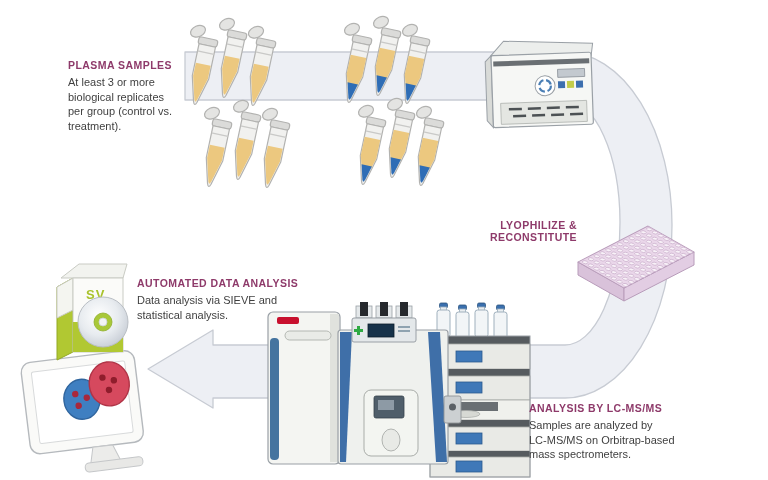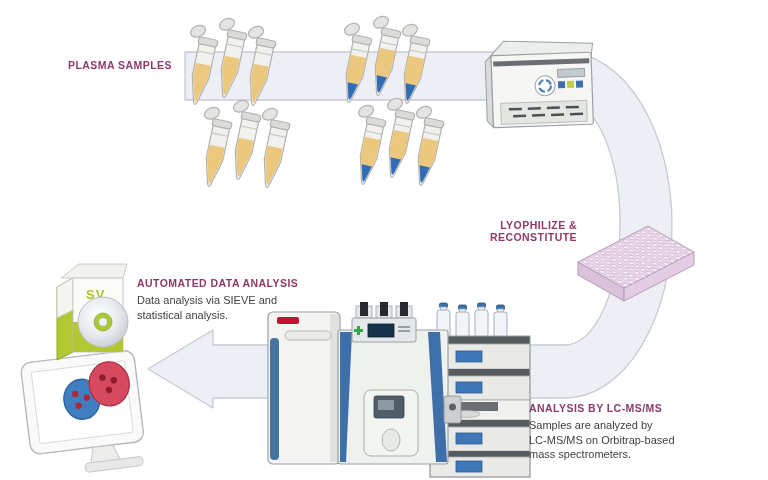--- a/index.html
+++ b/index.html
@@ -288,20 +288,24 @@
       <g>
         <circle cx="103" cy="322" r="25" fill="url(#cdgrad)" stroke="#b9bec4" stroke-width="1"></circle>
         <circle cx="103" cy="322" r="9" fill="#a9c839" stroke="#8fae2b" stroke-width="0.8"></circle>
         <circle cx="103" cy="322" r="4" fill="#f2f4f6" stroke="#cdd2d7" stroke-width="0.8"></circle>
       </g>
     </g>
   </svg>
 
   <div class="step" style="left:68px;top:59px;width:152px;">
     <div class="h">PLASMA SAMPLES</div>
+    <div class="b">At least 3 or more
+biological replicates
+per group (control vs.
+treatment).</div>
   </div>
 
   <div class="step" style="left:437px;top:152px;width:195px;">
   </div>
 
   <div class="step right" style="left:413px;top:219px;width:164px;">
     <div class="h">LYOPHILIZE &amp; RECONSTITUTE</div>
   </div>
 
   <div class="step" style="left:529px;top:402px;width:195px;">

